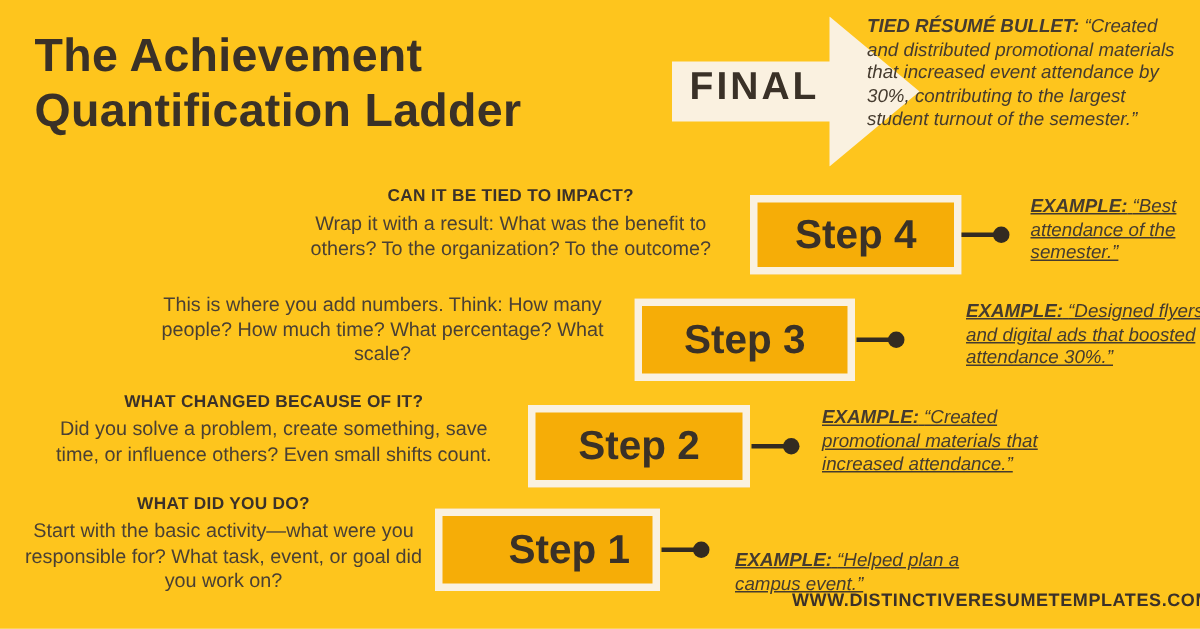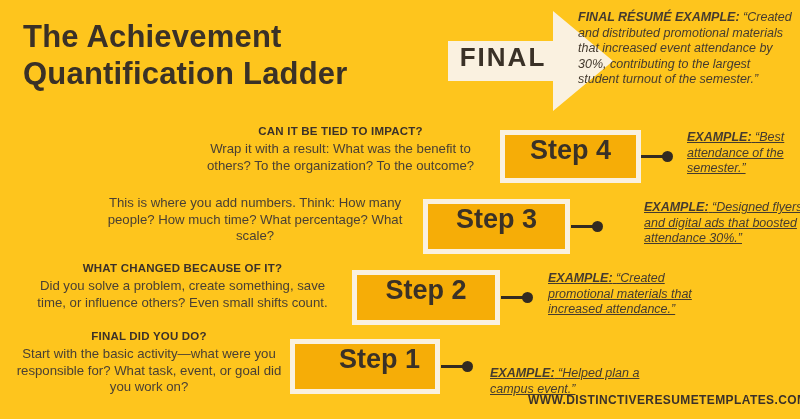--- a/index.html
+++ b/index.html
@@ -39,21 +39,21 @@
   .question { position:absolute; text-align:center; }
   .q-head { font-size:11.5px; font-weight:bold; letter-spacing:0.2px; color:#3B3129; margin-bottom:4px; }
   .q-body { font-size:13.2px; line-height:16.5px; color:#4A4034; }
   .q4 { left:188px; top:125px; width:305px; }
   .q3 { left:95px;  top:195px; width:320px; }
   .q2 { left:25px;  top:262px; width:315px; }
   .q1 { left:15px;  top:330px; width:268px; }
   
   .stepbox {
     position:absolute; background:#F6AD07; border:5px solid #FAF1E0;
-    display:flex; justify-content:center; box-sizing:border-box;
+    display:flex; align-items:center; justify-content:center; box-sizing:border-box;
   }
   .stepbox span { font-size:27px; font-weight:800; color:#3A3127; }
   .b4 { left:500px; top:130px; width:141px; height:53px; }
   .b3 { left:423px; top:199px; width:147px; height:55px; }
   .b2 { left:352px; top:270px; width:148px; height:55px; }
   .b1 { left:290px; top:339px; width:150px; height:55px;padding-left:29px; }
   
   .connector { position:absolute; display:flex; align-items:center; height:11px; }
   .cline { width:22px; height:3px; background:#332B21; }
   .cdot  { width:11px; height:11px; border-radius:50%; background:#332B21; margin-left:-1px; }
@@ -74,21 +74,21 @@
 
   <h1 class="title">The Achievement Quantification Ladder</h1>
 
   <div class="final-arrow">
     <svg viewBox="0 0 165 100">
       <polygon points="0,30 105,30 105,0 165,50 105,100 105,70 0,70" fill="#FAF1E0"></polygon>
     </svg>
     <span class="final-label">FINAL</span>
   </div>
 
-  <p class="final-bullet"><span class="bold-i">FINAL RÉSUMÉ EXAMPLE:</span> <span>“Created and distributed promotional materials that increased event attendance by 30%, contributing to the largest student turnout of the semester.”</span></p>
+  <p class="final-bullet"><span class="bold-i">TIED RÉSUMÉ BULLET:</span> <span>“Created and distributed promotional materials that increased event attendance by 30%, contributing to the largest student turnout of the semester.”</span></p>
 
   <div class="question q4">
     <div class="q-head">CAN IT BE TIED TO IMPACT?</div>
     <div class="q-body">Wrap it with a result: What was the benefit to others? To the organization? To the outcome?</div>
   </div>
   <div class="stepbox b4">
     <span>Step 4</span>
   </div>
   <div class="connector c4">
     <span class="cline"></span>
@@ -115,21 +115,21 @@
   <div class="stepbox b2">
     <span>Step 2</span>
   </div>
   <div class="connector c2">
     <span class="cline"></span>
     <span class="cdot"></span>
   </div>
   <p class="example e2"><span class="bold-i">EXAMPLE:</span> <span>“Created promotional materials that increased attendance.”</span></p>
 
   <div class="question q1">
-    <div class="q-head">FINAL DID YOU DO?</div>
+    <div class="q-head">WHAT DID YOU DO?</div>
     <div class="q-body">Start with the basic activity—what were you responsible for? What task, event, or goal did you work on?</div>
   </div>
   <div class="stepbox b1">
     <span>Step 1</span>
   </div>
   <div class="connector c1">
     <span class="cline"></span>
     <span class="cdot"></span>
   </div>
   <p class="example e1"><span class="bold-i">EXAMPLE:</span> <span>“Helped plan a campus event.”</span></p>

